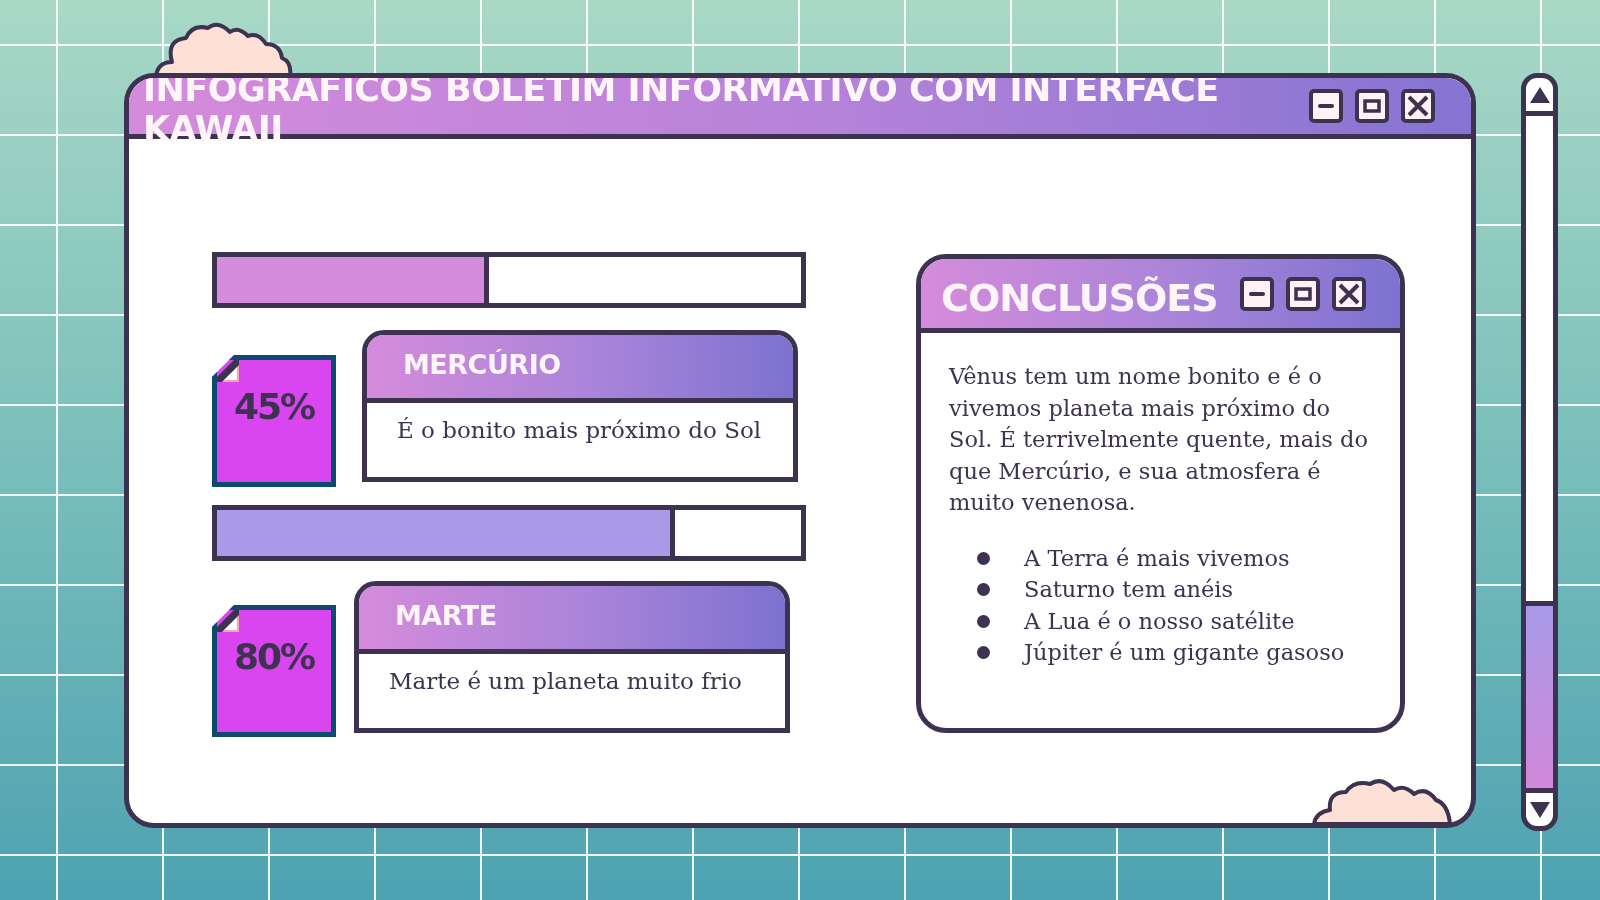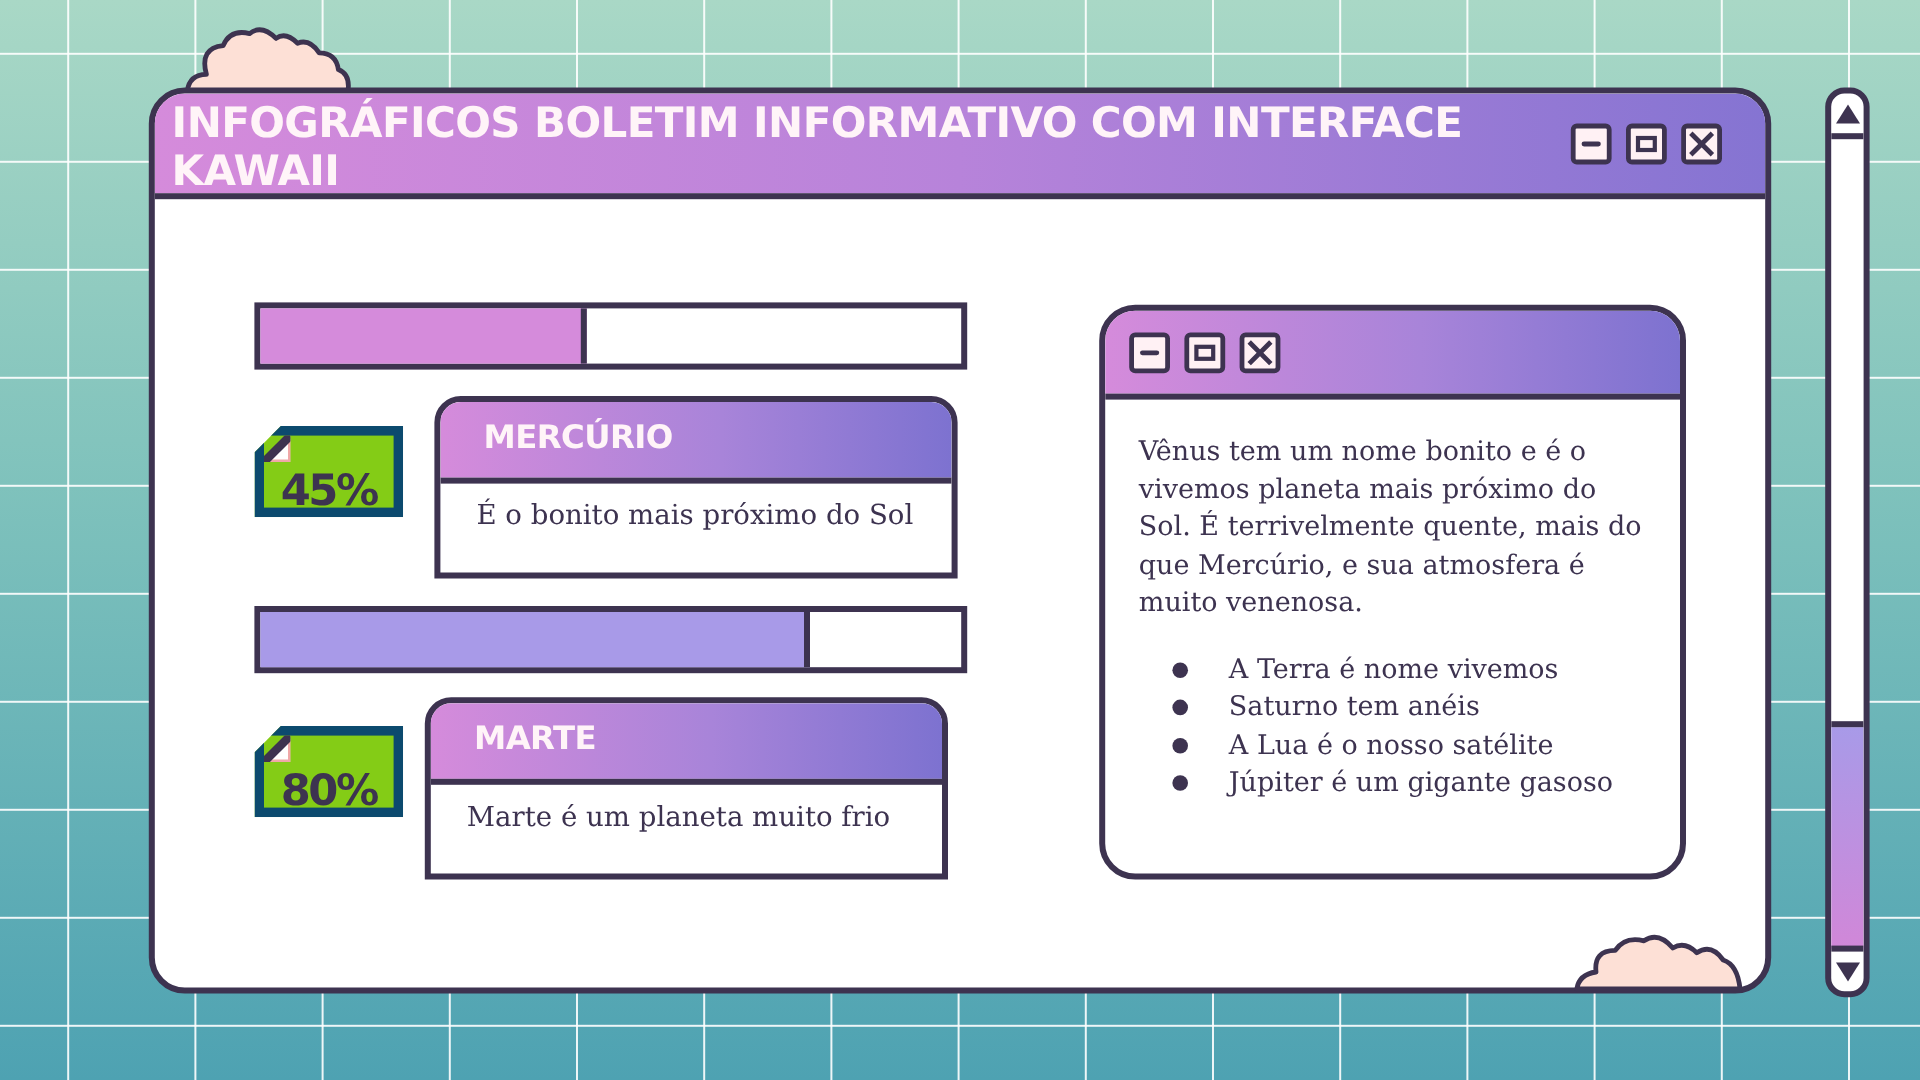--- a/index.html
+++ b/index.html
@@ -18,21 +18,21 @@
 
   
   .cloud { position: absolute; }
 
   
   .window {
     position: absolute; left: 124px; top: 73px; width: 1352px; height: 755px;
     background: #ffffff; border: 5px solid #3d3350; border-radius: 30px; overflow: hidden;
   }
   .window-titlebar {
-    height: 88px; border-bottom: 5px solid #3d3350;
+    height: 61px; border-bottom: 5px solid #3d3350;
     background: linear-gradient(90deg, #d58bdb 0%, #b783da 50%, #8574d2 100%);
     display: flex; align-items: center; justify-content: space-between;
     padding: 0 36px 0 14px;
   }
   .window-title {
     font-family: "DejaVu Sans", sans-serif; font-weight: bold;
     color: #fff4f8; font-size: 35px; letter-spacing: -0.5px; text-transform: uppercase;
     margin-top: 6px;
   }
   .win-controls { display: flex; gap: 12px; }
@@ -43,21 +43,21 @@
   .wbtn svg { display: block; }
 
   
   .bar {
     position: absolute; height: 56px; border: 5px solid #3d3350; background: #fff;
   }
   .bar-fill { height: 100%; border-right: 5px solid #3d3350; }
 
   
   .note {
-    position: absolute; width: 124px; height: 76px; border: 8px solid #0c4a6e; background: #84cc16;
+    position: absolute; width: 124px; height: 132px; border: 5px solid #0c4a6e; background: #d946ef;
     clip-path: polygon(22px 0, 100% 0, 100% 100%, 0 100%, 0 22px);
   }
   .note-corner {
     position: absolute; left: 0; top: 0; width: 22px; height: 22px;
   }
   .note-val {
     position: absolute; left: 0; right: 0; top: 26px; text-align: center;
     font-family: "DejaVu Sans", sans-serif; font-weight: bold; font-size: 36px; color: #3d3350;
     letter-spacing: -2px;
   }
@@ -173,20 +173,21 @@
 </div>
 <div class="card" style="left:354px; top:581px;">
   <div class="card-head">
     <span class="card-title" style="text-transform:uppercase;">Marte</span>
   </div>
   <div class="card-body">Marte é um planeta muito frio</div>
 </div>
 
 <div class="panel">
   <div class="panel-head">
+    <span class="panel-title" style="text-transform:uppercase;">Conclusões</span>
     <div class="win-controls">
       <div class="wbtn">
         <svg width="22" height="22" viewBox="0 0 22 22">
             <rect x="3" y="9" width="16" height="4" rx="2" fill="#3d3350"></rect>
           </svg>
       </div>
       <div class="wbtn">
         <svg width="22" height="22" viewBox="0 0 22 22">
             <rect x="4" y="6" width="14" height="10" fill="none" stroke="#3d3350" stroke-width="3.5"></rect>
           </svg>
@@ -196,21 +197,21 @@
             <path d="M2 2 L20 20 M20 2 L2 20" stroke="#3d3350" stroke-width="4"></path>
           </svg>
       </div>
     </div>
   </div>
   <div class="panel-body">
     <p class="panel-para">Vênus tem um nome bonito e é o vivemos planeta mais próximo do Sol. É terrivelmente quente, mais do que Mercúrio, e sua atmosfera é muito venenosa.</p>
     <ul class="panel-list">
       <li>
           <span class="bullet"></span>
-          <span>A Terra é nome vivemos</span>
+          <span>A Terra é mais vivemos</span>
         </li>
       <li>
           <span class="bullet"></span>
           <span>Saturno tem anéis</span>
         </li>
       <li>
           <span class="bullet"></span>
           <span>A Lua é o nosso satélite</span>
         </li>
       <li>

